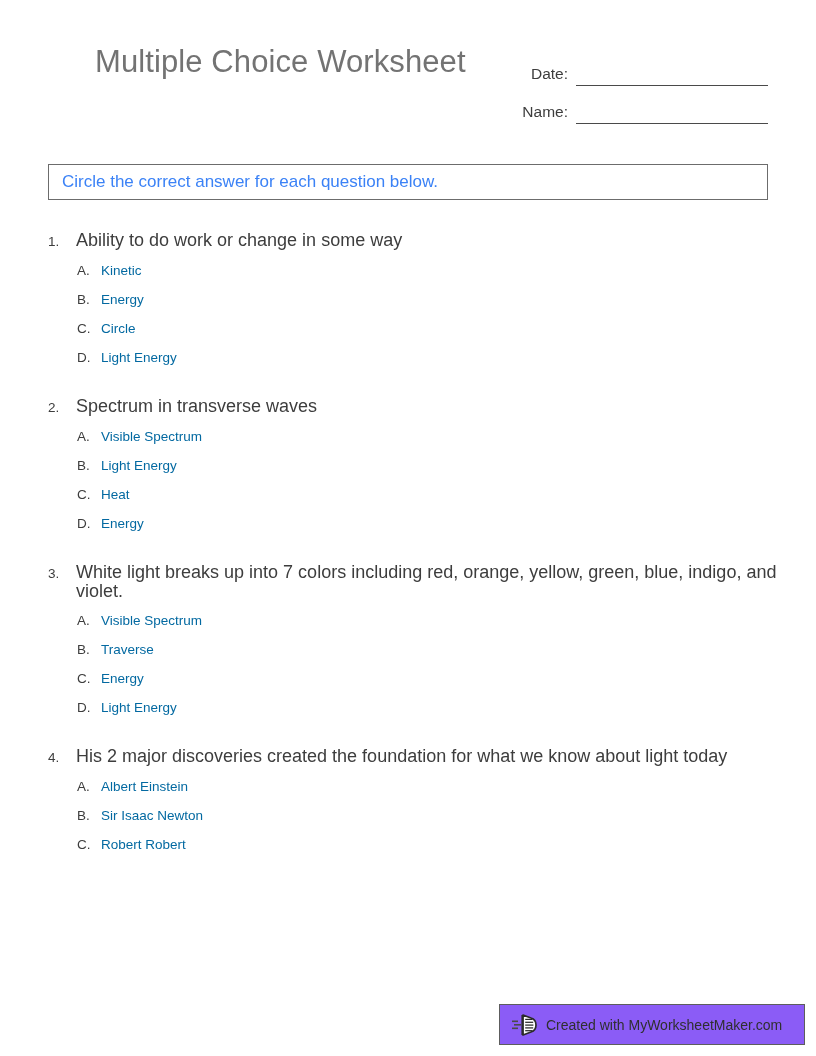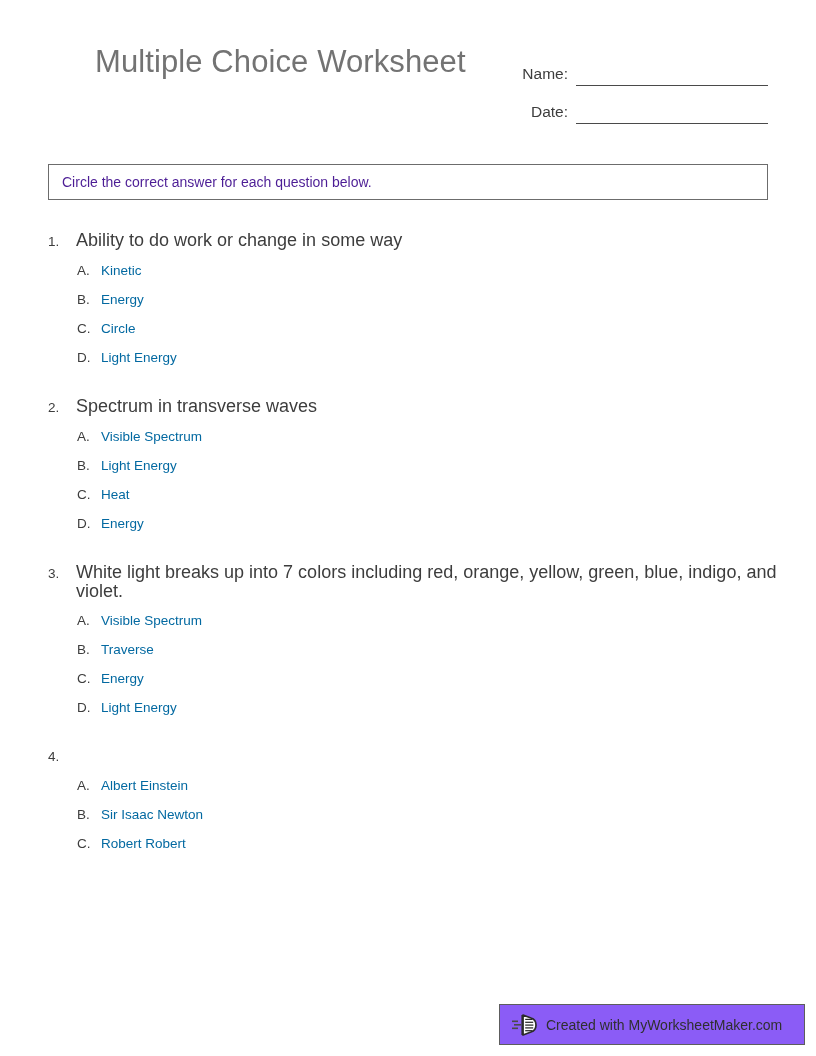--- a/index.html
+++ b/index.html
@@ -83,22 +83,22 @@
     width: 720px;
     height: 36px;
     border: 1px solid #6c6c6c;
     box-sizing: border-box;
     display: flex;
     align-items: center;
     background: #ffffff;
   }
 
   .instruction-text {
-    font-size: 14px;
-    color: #4c1d95;
+    font-size: 17px;
+    color: #3b82f6;
     padding-left: 13px;
     line-height: 16px;
   }
 
   
   .questions {
     position: absolute;
     left: 48px;
     top: 231px;
     right: 36px;
@@ -188,25 +188,25 @@
 </head>
 <body>
 
 <div class="page">
 
   <div class="header">
     <div class="worksheet-title">Multiple Choice Worksheet</div>
 
     <div class="fields">
       <div class="field-row">
+        <span class="field-label">Date:</span>
+        <span class="field-line"></span>
+      </div>
+      <div class="field-row">
         <span class="field-label">Name:</span>
-        <span class="field-line"></span>
-      </div>
-      <div class="field-row">
-        <span class="field-label">Date:</span>
         <span class="field-line"></span>
       </div>
     </div>
   </div>
 
   <div class="instruction-box">
     <span class="instruction-text">Circle the correct answer for each question below.</span>
   </div>
 
   <div class="questions" id="questions-container">
@@ -278,20 +278,21 @@
           </li>
           <li class="option-row">
             <span class="option-letter">D.</span>
             <span class="option-text">Light Energy</span>
           </li>
         </ul>
       </div>
       <div class="question-block">
         <div class="question-line">
           <span class="question-number">4.</span>
+          <span class="question-text">His 2 major discoveries created the foundation for what we know about light today</span>
         </div>
         <ul class="options">
           <li class="option-row">
             <span class="option-letter">A.</span>
             <span class="option-text">Albert Einstein</span>
           </li>
           <li class="option-row">
             <span class="option-letter">B.</span>
             <span class="option-text">Sir Isaac Newton</span>
           </li>

